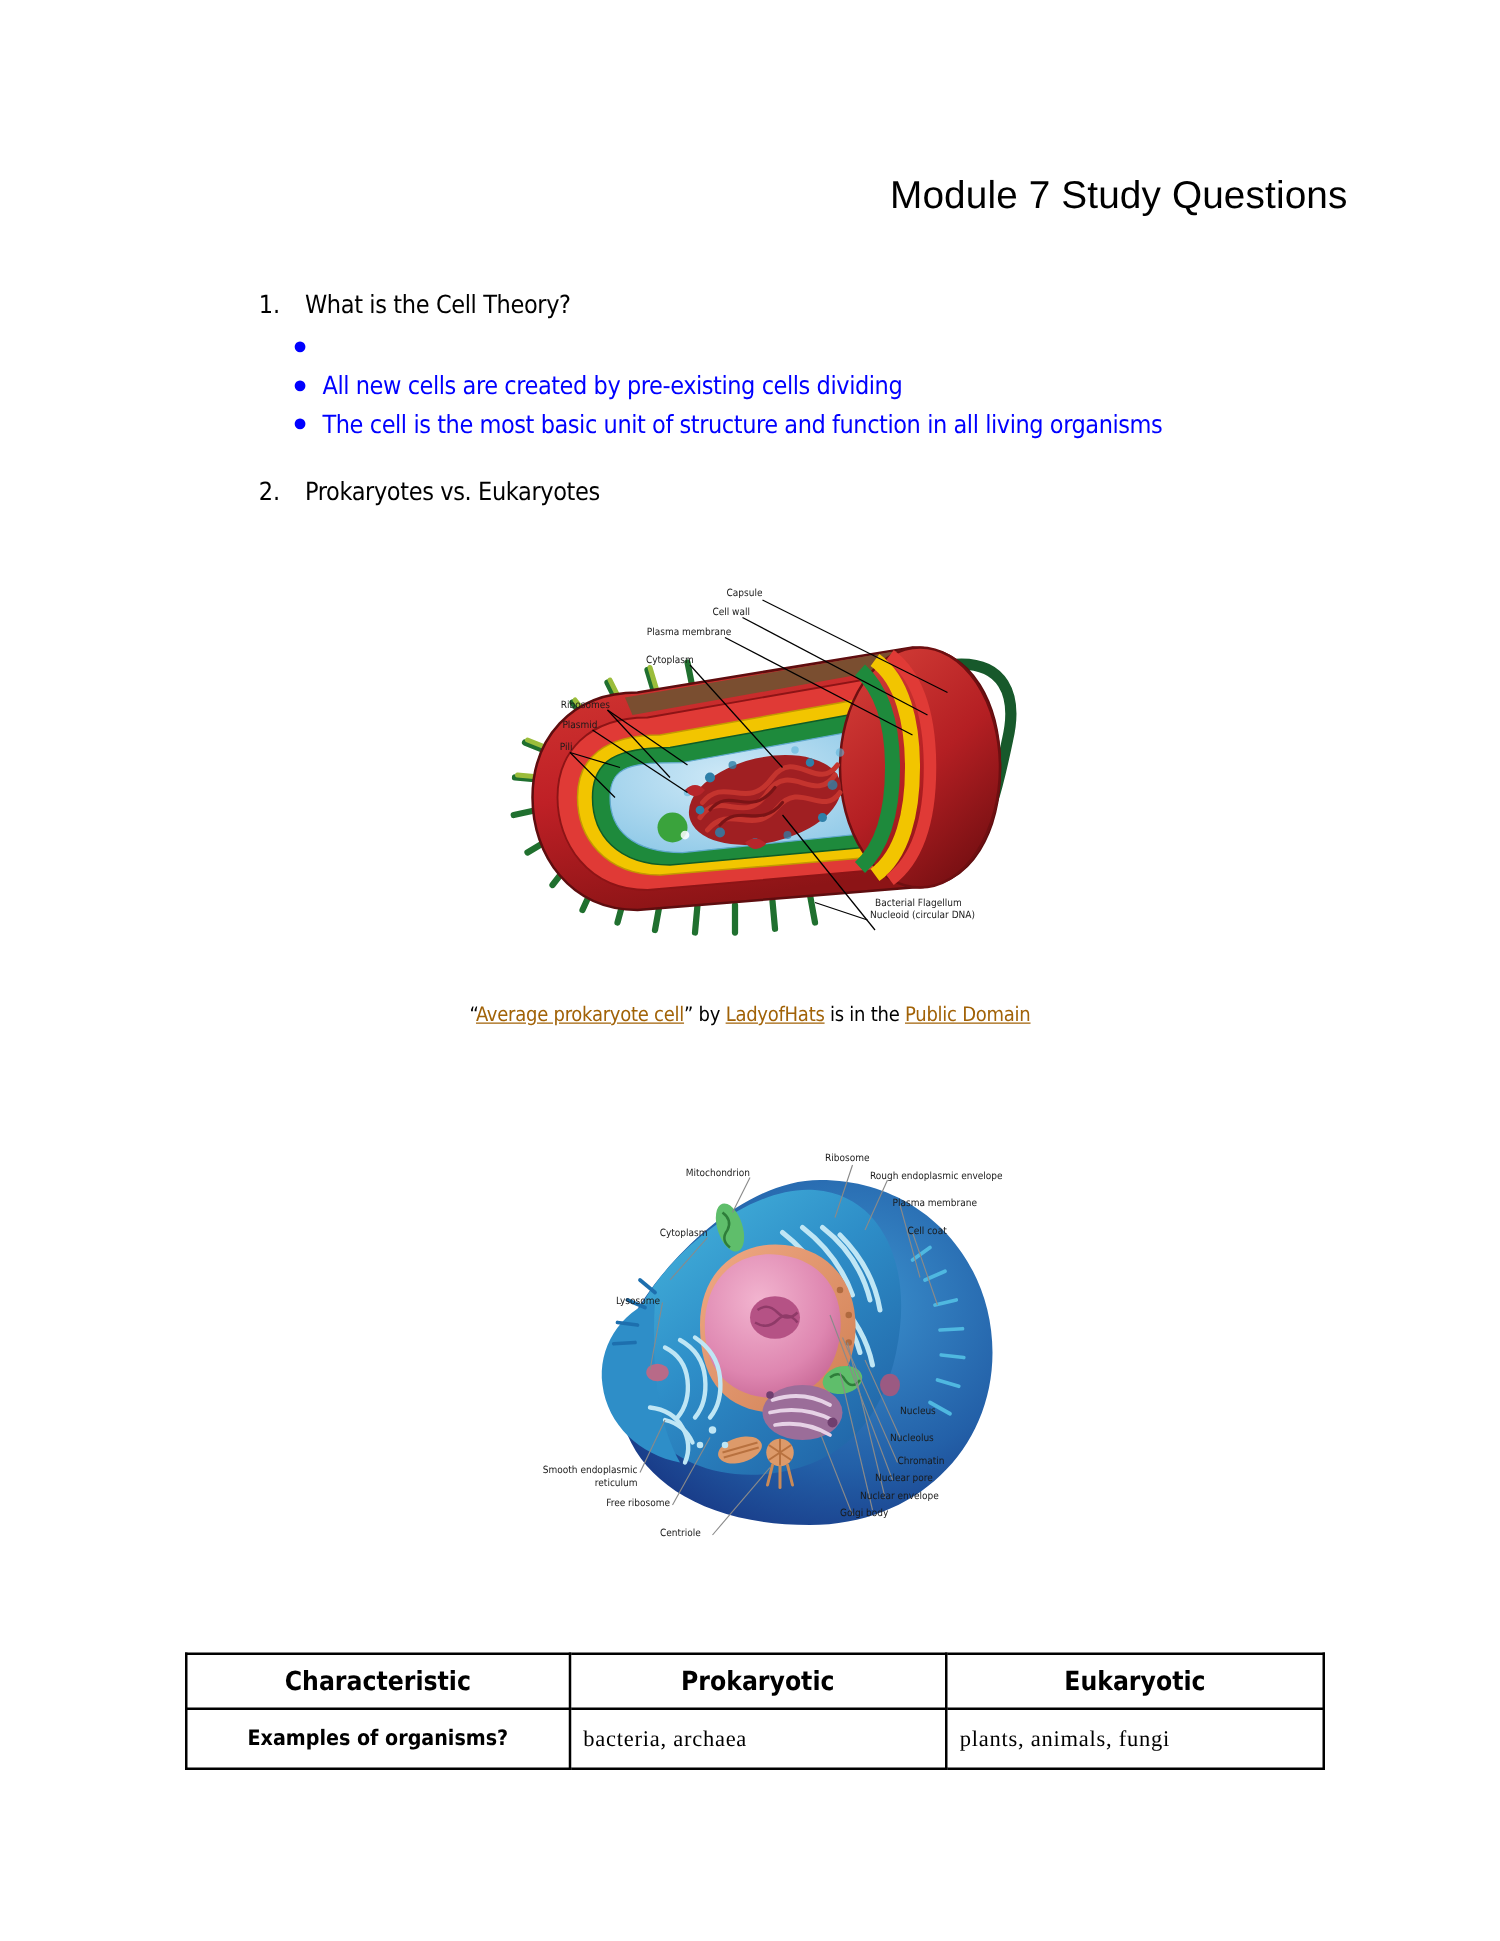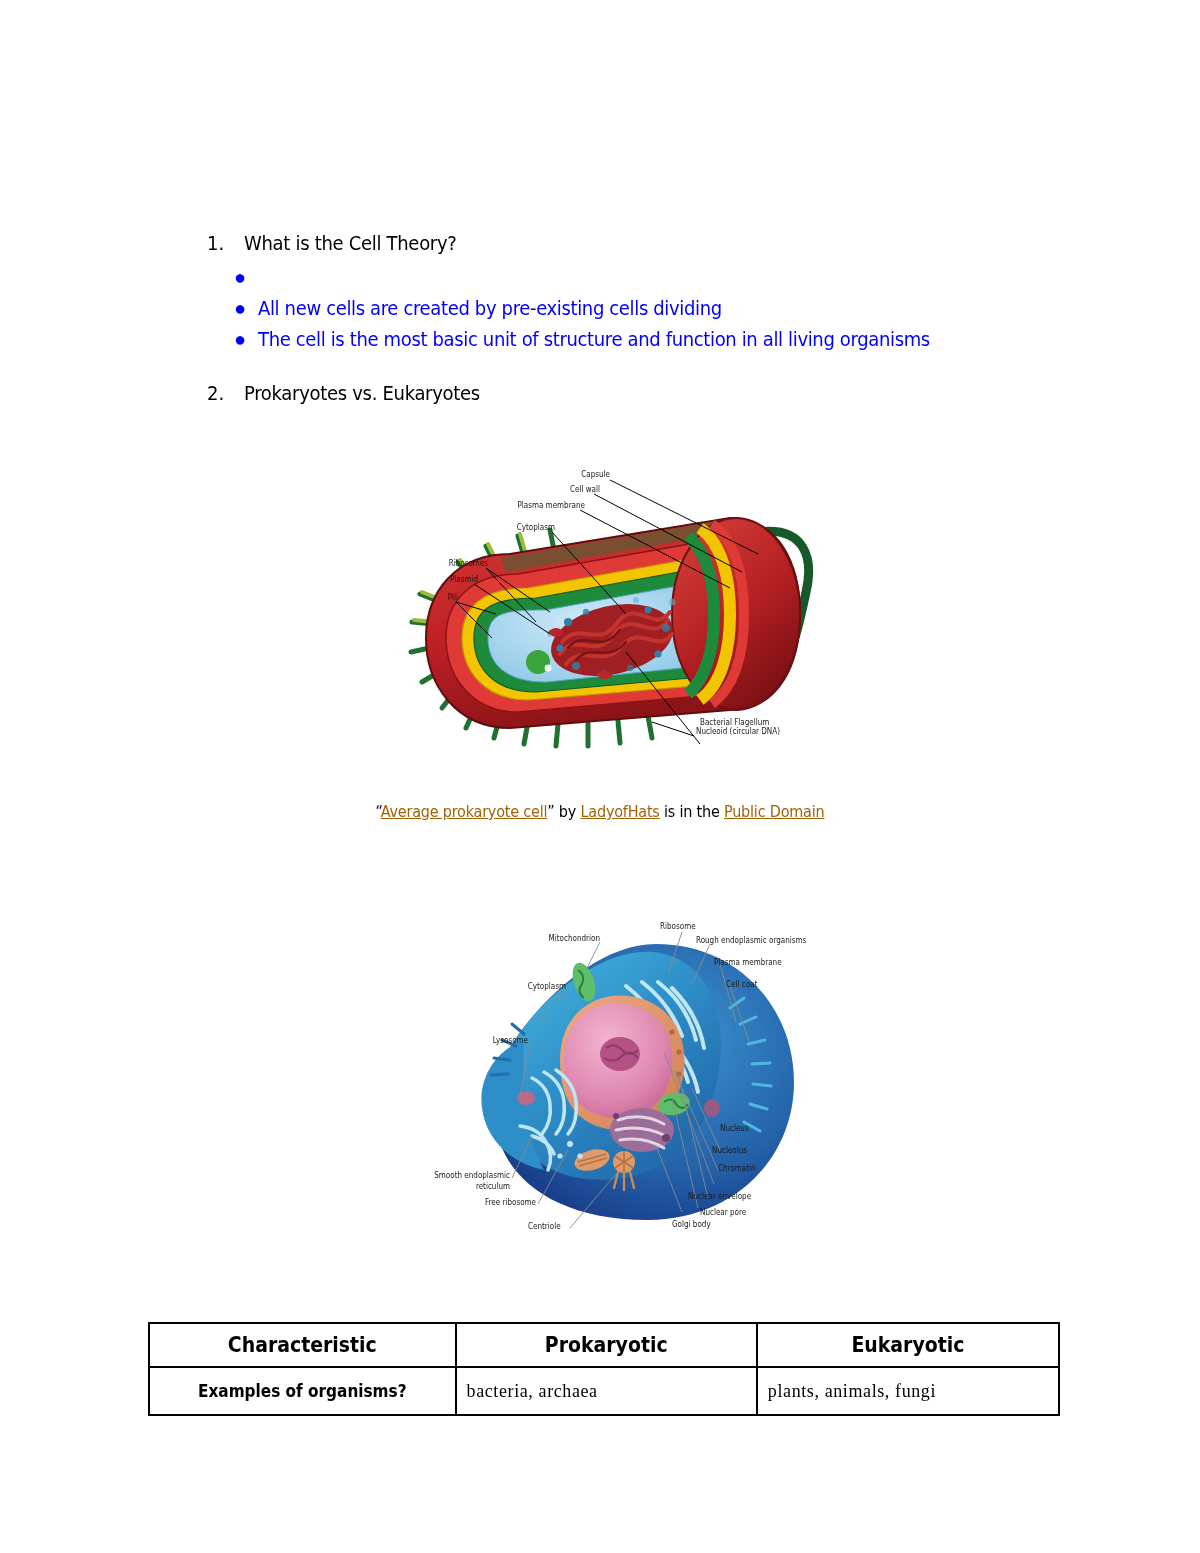--- a/index.html
+++ b/index.html
@@ -127,20 +127,21 @@
   }
   .col1{width:307px;}
   .col2{width:302px;}
   .col3{width:303px;}
 </style>
 </head>
 <body>
 
 <div class="page">
 
+  <div class="doc-title">Module 7 Study Questions</div>
 
   <div class="qlist">
 
     <div class="qitem">
       <div class="qrow">
         <div class="qnum">1.</div>
         <div class="qtext">What is the Cell Theory?</div>
       </div>
       <ul class="blist">
         <li class="brow">
@@ -454,31 +455,31 @@
         <line x1="294" y1="272" x2="244" y2="140"></line>
         <line x1="288" y1="286" x2="258" y2="162"></line>
         <line x1="278" y1="296" x2="252" y2="186"></line>
         <line x1="262" y1="300" x2="236" y2="234"></line>
       </g>
     </svg>
 
     
     <div class="lbl r" style="left:60px;top:22px;width:120px;">Mitochondrion</div>
     <div class="lbl" style="left:240px;top:10px;">Ribosome</div>
-    <div class="lbl" style="left:276px;top:24px;">Rough endoplasmic organisms</div>
+    <div class="lbl" style="left:276px;top:24px;">Rough endoplasmic envelope</div>
     <div class="lbl" style="left:294px;top:46px;">Plasma membrane</div>
     <div class="lbl" style="left:306px;top:68px;">Cell coat</div>
     <div class="lbl r" style="left:40px;top:70px;width:106px;">Cytoplasm</div>
     <div class="lbl r" style="left:0px;top:124px;width:108px;">Lysosome</div>
     <div class="lbl r" style="left:0px;top:258px;width:90px;line-height:11px;white-space:normal;">Smooth endoplasmic reticulum</div>
     <div class="lbl r" style="left:30px;top:286px;width:86px;">Free ribosome</div>
     <div class="lbl" style="left:108px;top:310px;">Centriole</div>
-    <div class="lbl" style="left:252px;top:308px;">Golgi body</div>
+    <div class="lbl" style="left:252px;top:294px;">Golgi body</div>
     <div class="lbl" style="left:268px;top:280px;">Nuclear envelope</div>
-    <div class="lbl" style="left:280px;top:266px;margin-top:30px;">Nuclear pore</div>
+    <div class="lbl" style="left:280px;top:266px;">Nuclear pore</div>
     <div class="lbl" style="left:298px;top:252px;">Chromatin</div>
     <div class="lbl" style="left:292px;top:234px;">Nucleolus</div>
     <div class="lbl" style="left:300px;top:212px;">Nucleus</div>
   </div>
 
 
   <table class="ctable">
     <thead>
       <tr>
         <th class="col1">Characteristic</th>

